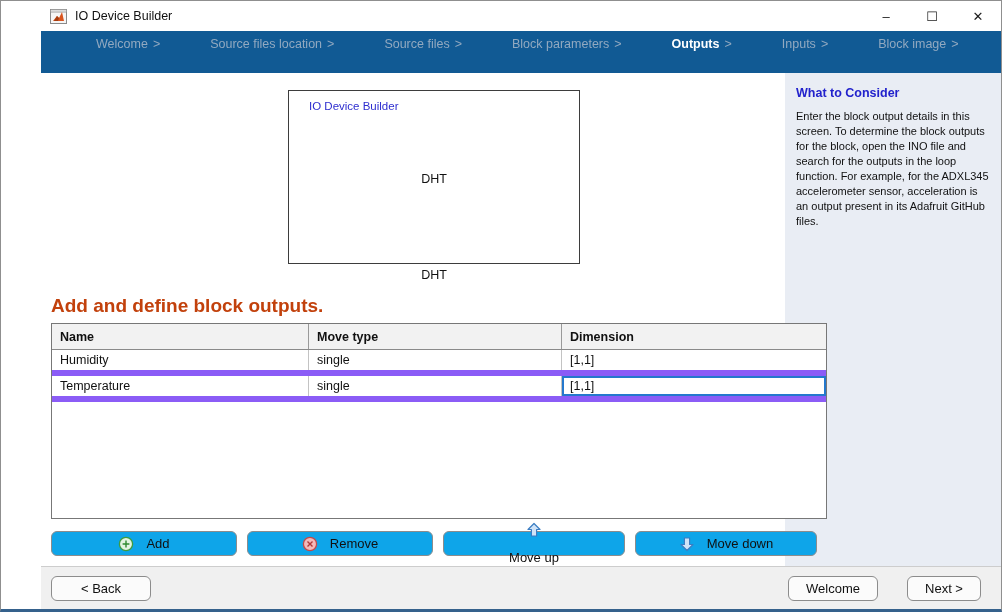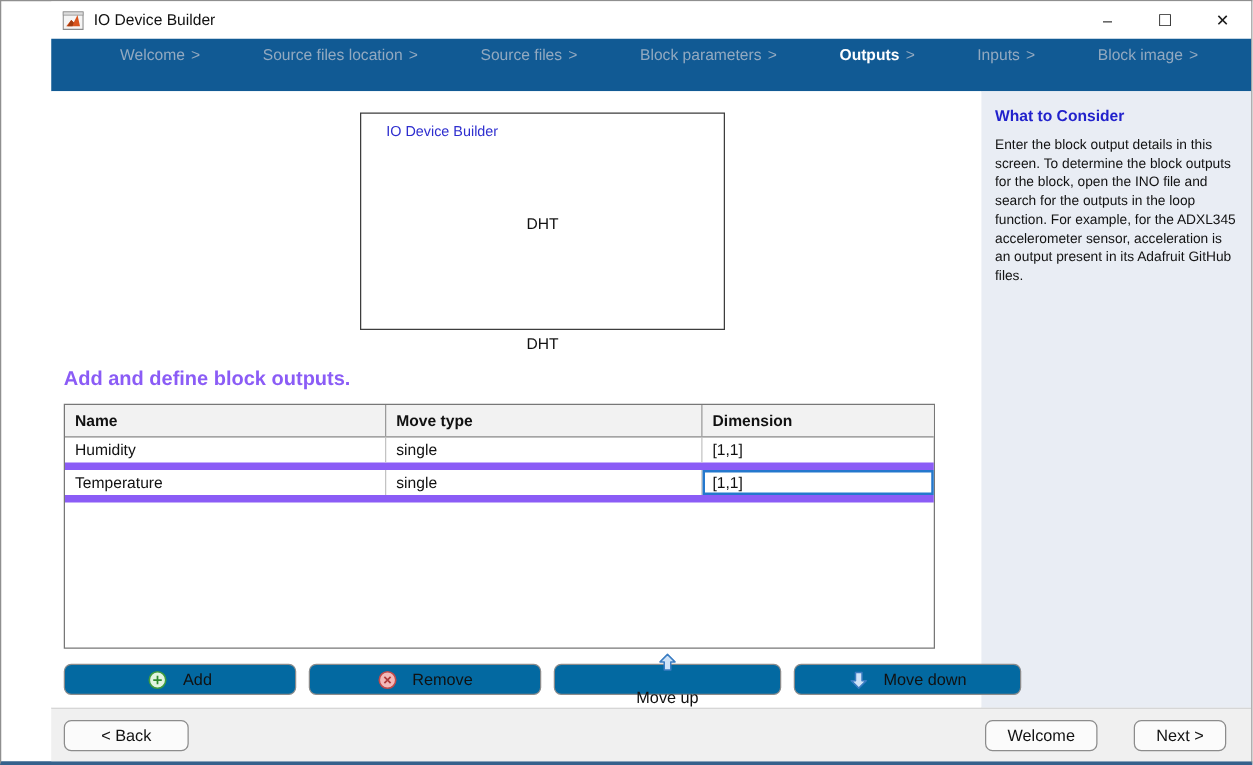--- a/index.html
+++ b/index.html
@@ -25,36 +25,36 @@
   .main { position:relative; flex:1 1 auto; background:#fff; }
   
   .preview-box { position:absolute; left:247px; top:17px; width:292px; height:174px;
                  border:1px solid #3d3d3d; background:#fff; }
   .preview-label { position:absolute; left:20px; top:9px; font-size:11.5px; color:#2e2ecf; }
   .preview-center { position:absolute; left:0; right:0; top:81px; text-align:center;
                     font-size:12.5px; color:#111; }
   .preview-caption { position:absolute; left:247px; top:195px; width:292px; text-align:center;
                      font-size:12.5px; color:#111; }
   
-  .section-heading { position:absolute; left:10px; top:222px; font-size:16px; font-weight:bold; color:#8b5cf6; }
+  .section-heading { position:absolute; left:10px; top:222px; font-size:19px; font-weight:bold; color:#c2410c; }
   
-  .out-table { position:absolute; left:10px; top:250px; width:697px; height:196px;
+  .out-table { position:absolute; left:10px; top:250px; width:776px; height:196px;
                border:1px solid #777; background:#fff; }
   .t-row { display:flex; height:26px; }
   .t-head { background:#f2f2f2; border-bottom:1px solid #8a8a8a; font-weight:bold; }
   .t-body { border-bottom:6px solid #8b5cf6; }
   .t-cell { height:100%; display:flex; align-items:center; padding-left:8px; font-size:12.5px; color:#111; }
   .c-name { width:257px; border-right:1px solid #9a9a9a; }
   .c-type { width:253px; border-right:1px solid #9a9a9a; }
   .c-dim  { flex:1 1 auto; }
   .t-body .c-name, .t-body .c-type { border-right-color:#c3c3c3; }
   .t-cell.focused { outline:2px solid #2478cd; outline-offset:-2px; }
   
   .actions { position:absolute; left:10px; top:458px; width:766px; display:flex; justify-content:space-between; }
-  .wiz-btn { height:25px; background:#0369a1; border:1px solid #8c8c8c; border-radius:6px;
+  .wiz-btn { height:25px; background:#0ea5e9; border:1px solid #8c8c8c; border-radius:6px;
              display:flex; align-items:center; justify-content:center; gap:12px;
              font-size:13px; color:#111; cursor:default; }
   .w-add, .w-remove { width:186px; }
   .w-up { width:182px;flex-direction:column; } .w-down { width:182px; }
   .btn-ico { width:16px; height:16px; flex:0 0 auto; }
   
   .sidebar { width:216px; background:#e9edf4; padding:13px 12px 0 11px; }
   .sidebar-heading { color:#2222cc; font-weight:bold; font-size:12.5px; margin-bottom:9px; }
   .sidebar-body { font-size:11px; line-height:1.37; color:#111; }
   

